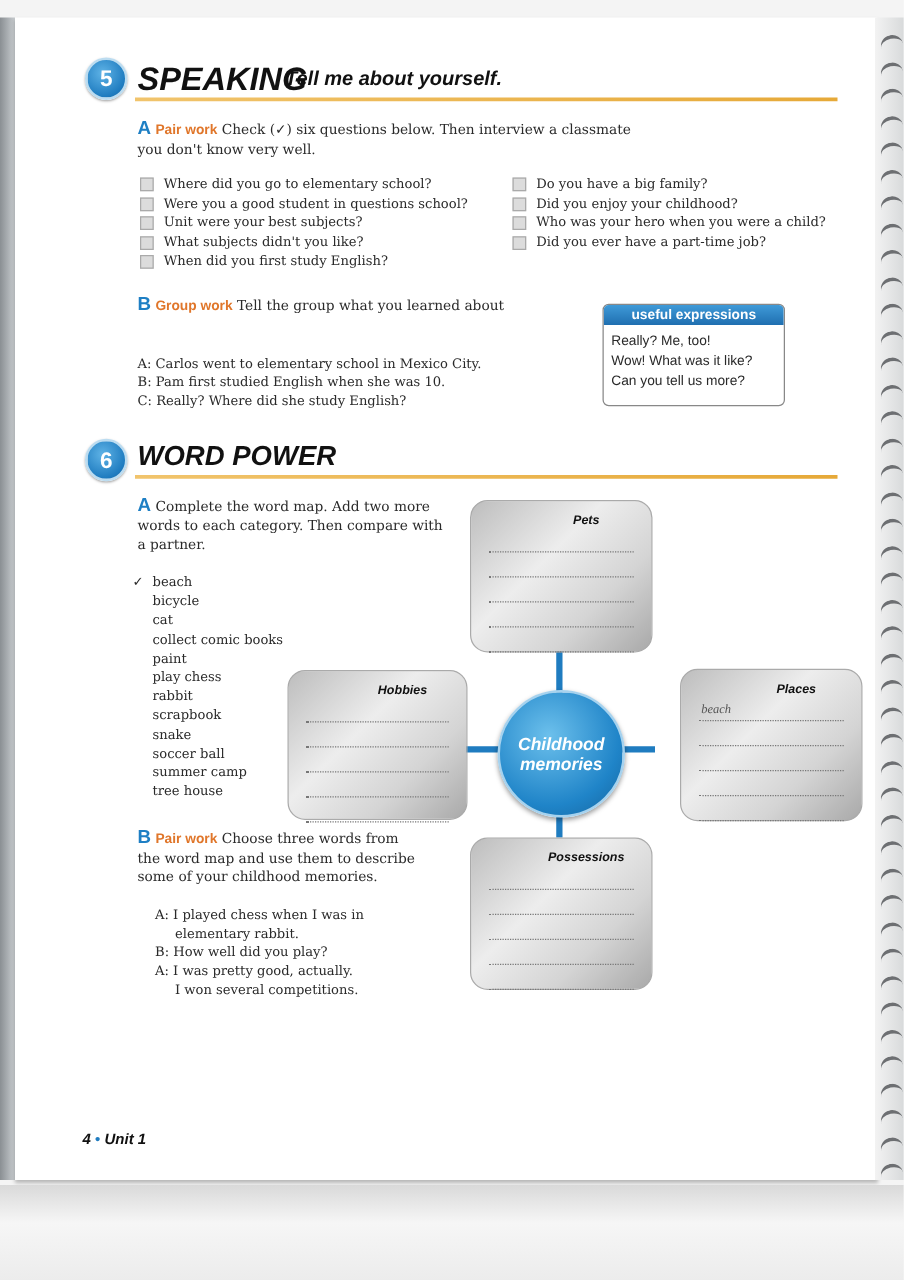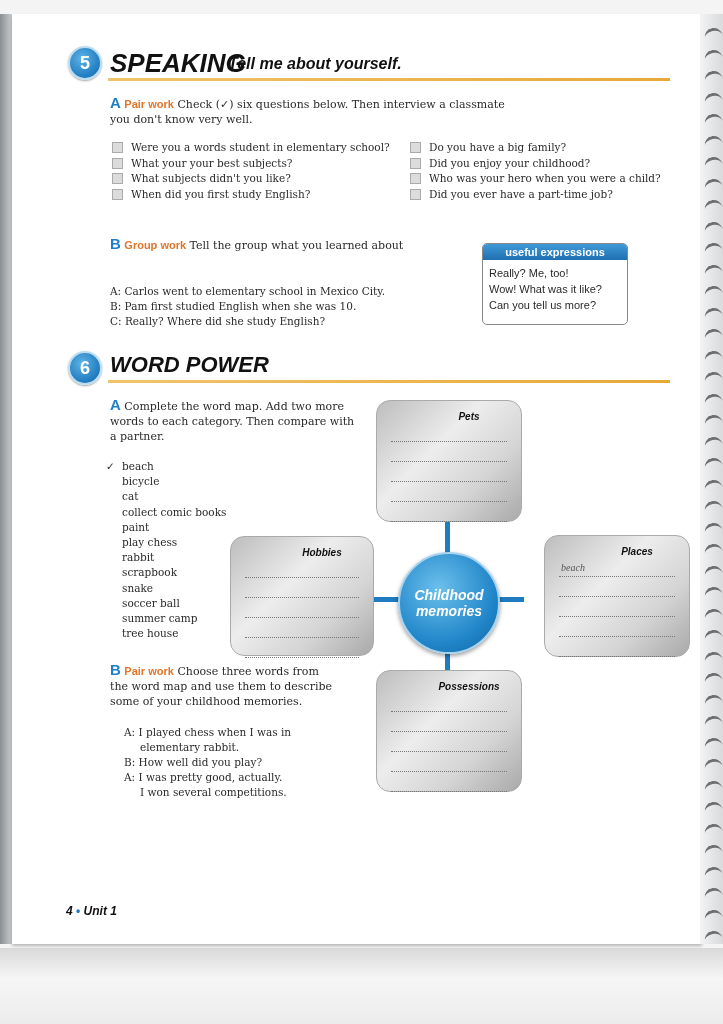--- a/index.html
+++ b/index.html
@@ -91,25 +91,29 @@
 <div class="txt" style="left:110px;top:95px;">
   <span class="letter">A</span>
   <span class="pw">Pair work</span>
   <span>Check (✓) six questions below. Then interview a classmate</span><br>
   <span>you don't know very well.</span>
 </div>
 
 <ul class="qlist" style="left:112px;top:140px;">
   <li>
       <span class="cb"></span>
-      <span>Were you a words student in elementary school?</span>
-    </li>
-  <li>
-      <span class="cb"></span>
-      <span>What your your best subjects?</span>
+      <span>Where did you go to elementary school?</span>
+    </li>
+  <li>
+      <span class="cb"></span>
+      <span>Were you a good student in questions school?</span>
+    </li>
+  <li>
+      <span class="cb"></span>
+      <span>Unit were your best subjects?</span>
     </li>
   <li>
       <span class="cb"></span>
       <span>What subjects didn't you like?</span>
     </li>
   <li>
       <span class="cb"></span>
       <span>When did you first study English?</span>
     </li>
 </ul>

